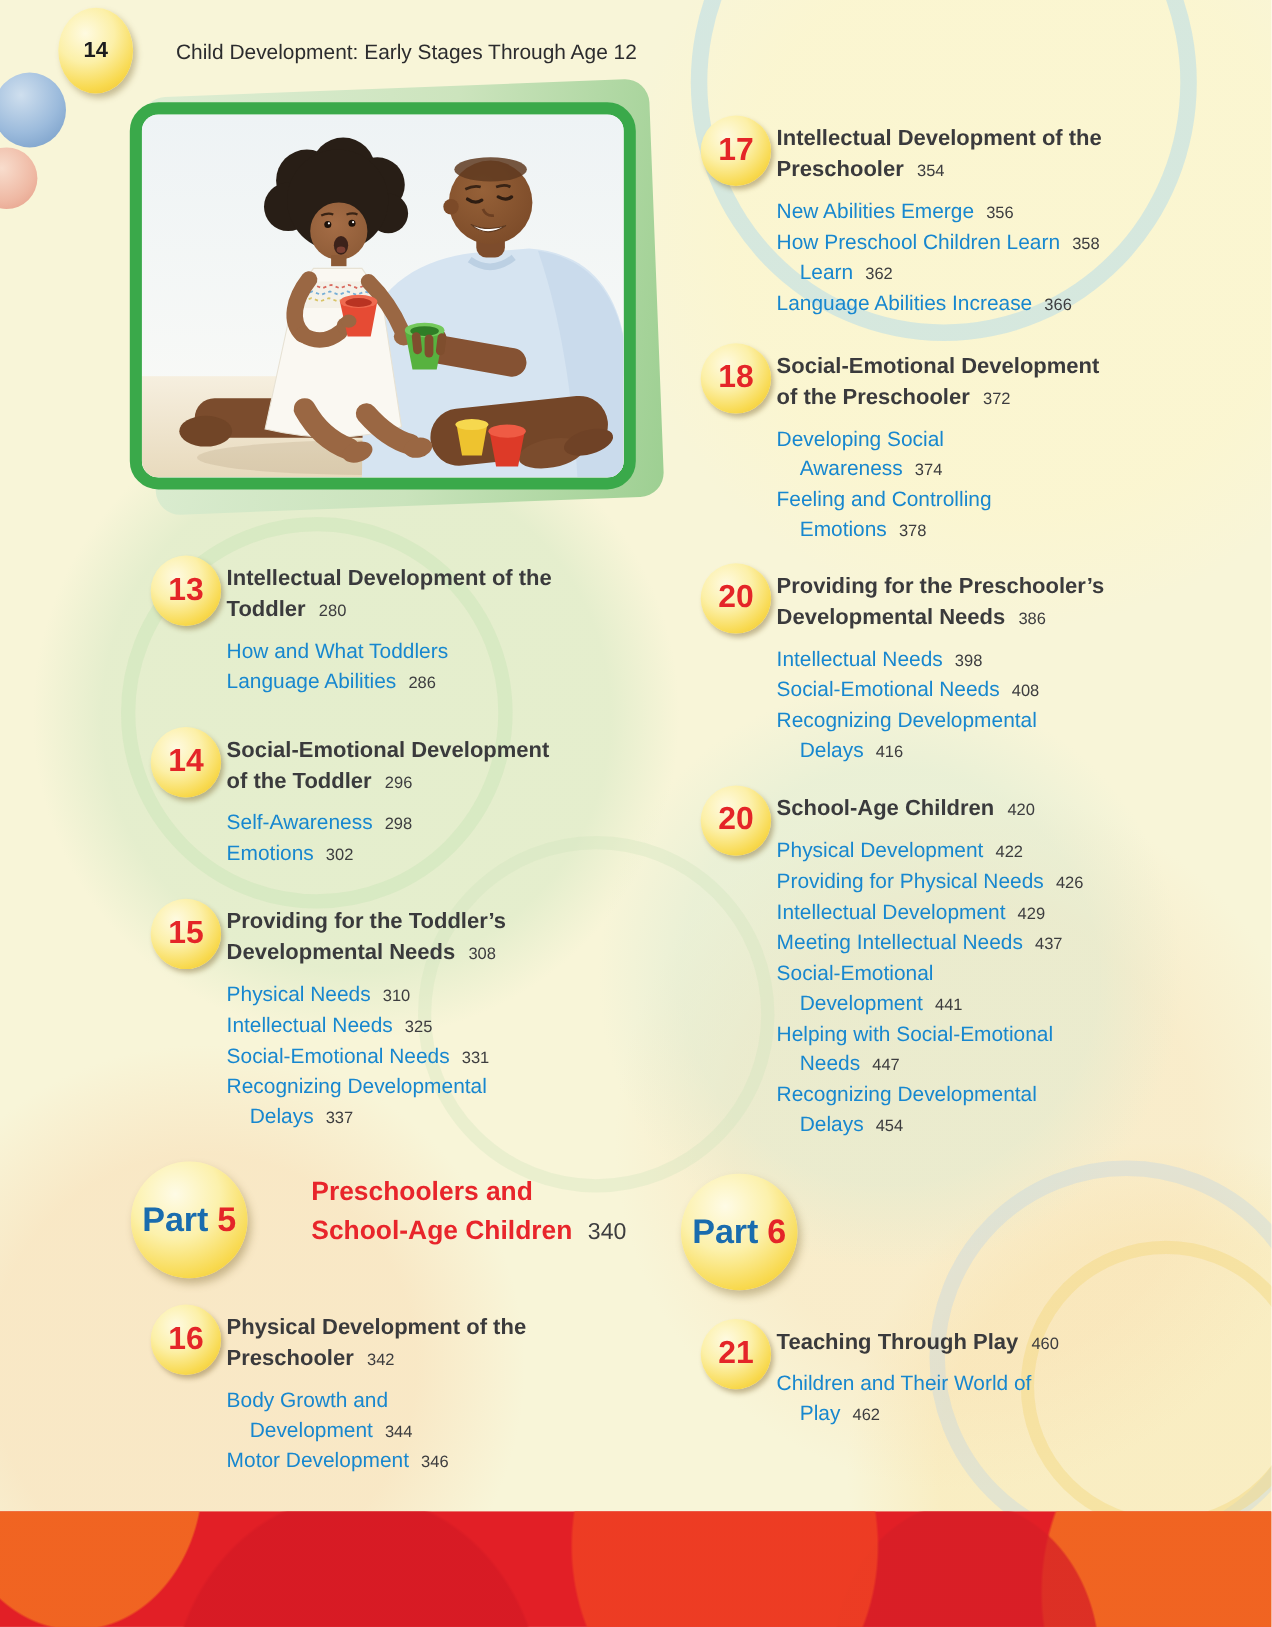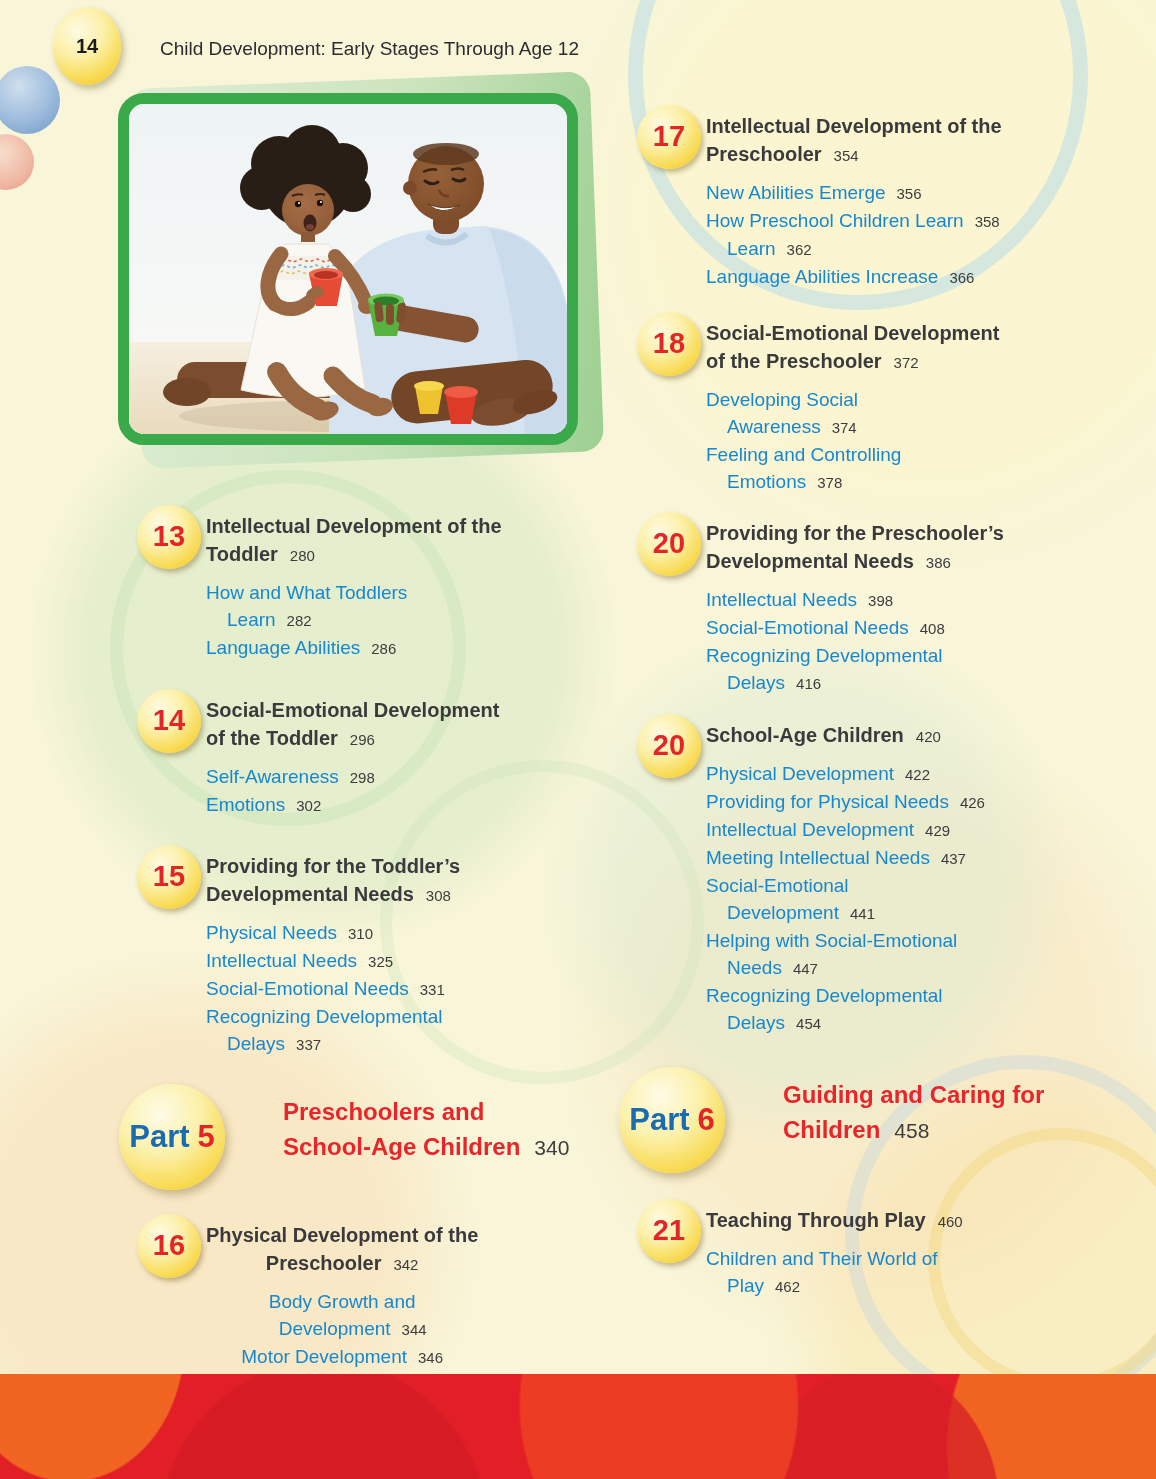--- a/index.html
+++ b/index.html
@@ -41,21 +41,21 @@
     border:11px solid #3aa94a;border-radius:26px;background:#ffffff;overflow:hidden;}
   .photo-frame svg{display:block;}
 
   .col{position:absolute;width:482px;z-index:2;}
   .col-left{left:137px;top:505px;}
   .col-right{left:637px;top:105px;}
   .block{display:flex;align-items:flex-start;}
   .col-left  .block:nth-child(2){margin-top:27px;}
   .col-left  .block:nth-child(3){margin-top:26px;}
   .col-left  .block:nth-child(4){margin-top:26px;}
-  .col-left  .block:nth-child(5){margin-top:24px;text-align:center;}
+  .col-left  .block:nth-child(5){margin-top:24px;}
   .col-right .block:nth-child(2){margin-top:21px;}
   .col-right .block:nth-child(3){margin-top:16px;}
   .col-right .block:nth-child(4){margin-top:17px;}
   .col-right .block:nth-child(5){margin-top:30px;}
   .col-right .block:nth-child(6){margin-top:26px;}
 
   .num-circle{width:64px;height:64px;border-radius:50%;flex:0 0 64px;
     display:flex;align-items:center;justify-content:center;
     background:radial-gradient(circle at 36% 30%, #fefae1 0%, #fcf0a8 38%, #f8d94e 72%, #efbc27 100%);
     box-shadow:2.5px 3.5px 5px rgba(110,85,25,.38);}
@@ -225,21 +225,20 @@
           <span class="num-text">13</span>
         </div>
         <div class="chapter-text">
           <div class="chapter-title">
             <div class="title-line"><span>Intellectual Development of the</span></div>
             <div class="title-line"><span>Toddler</span><span class="page-num">280</span></div>
           </div>
           <div class="subs">
             <div class="sub-entry">
               <div class="sub-line"><span class="sub-text">How and What Toddlers</span></div>
-              <div class="sub-line cont"><span class="sub-text">Learn</span><span class="page-num sub">282</span></div>
             </div>
             <div class="sub-entry">
               <div class="sub-line"><span class="sub-text">Language Abilities</span><span class="page-num sub">286</span></div>
             </div>
           </div>
         </div>
       </div>
       <div class="block chapter">
         <div class="num-circle">
           <span class="num-text">14</span>
@@ -420,24 +419,20 @@
               <div class="sub-line cont"><span class="sub-text">Delays</span><span class="page-num sub">454</span></div>
             </div>
           </div>
         </div>
       </div>
       <div class="block part">
         <div class="part-circle">
           <span class="part-word">Part</span>
           <span class="part-numtext">6</span>
         </div>
-        <div class="part-text">
-          <div class="part-line"><span>Guiding and Caring for</span></div>
-          <div class="part-line"><span>Children</span><span class="page-num part">458</span></div>
-        </div>
       </div>
       <div class="block chapter">
         <div class="num-circle">
           <span class="num-text">21</span>
         </div>
         <div class="chapter-text">
           <div class="chapter-title">
             <div class="title-line"><span>Teaching Through Play</span><span class="page-num">460</span></div>
           </div>
           <div class="subs">

